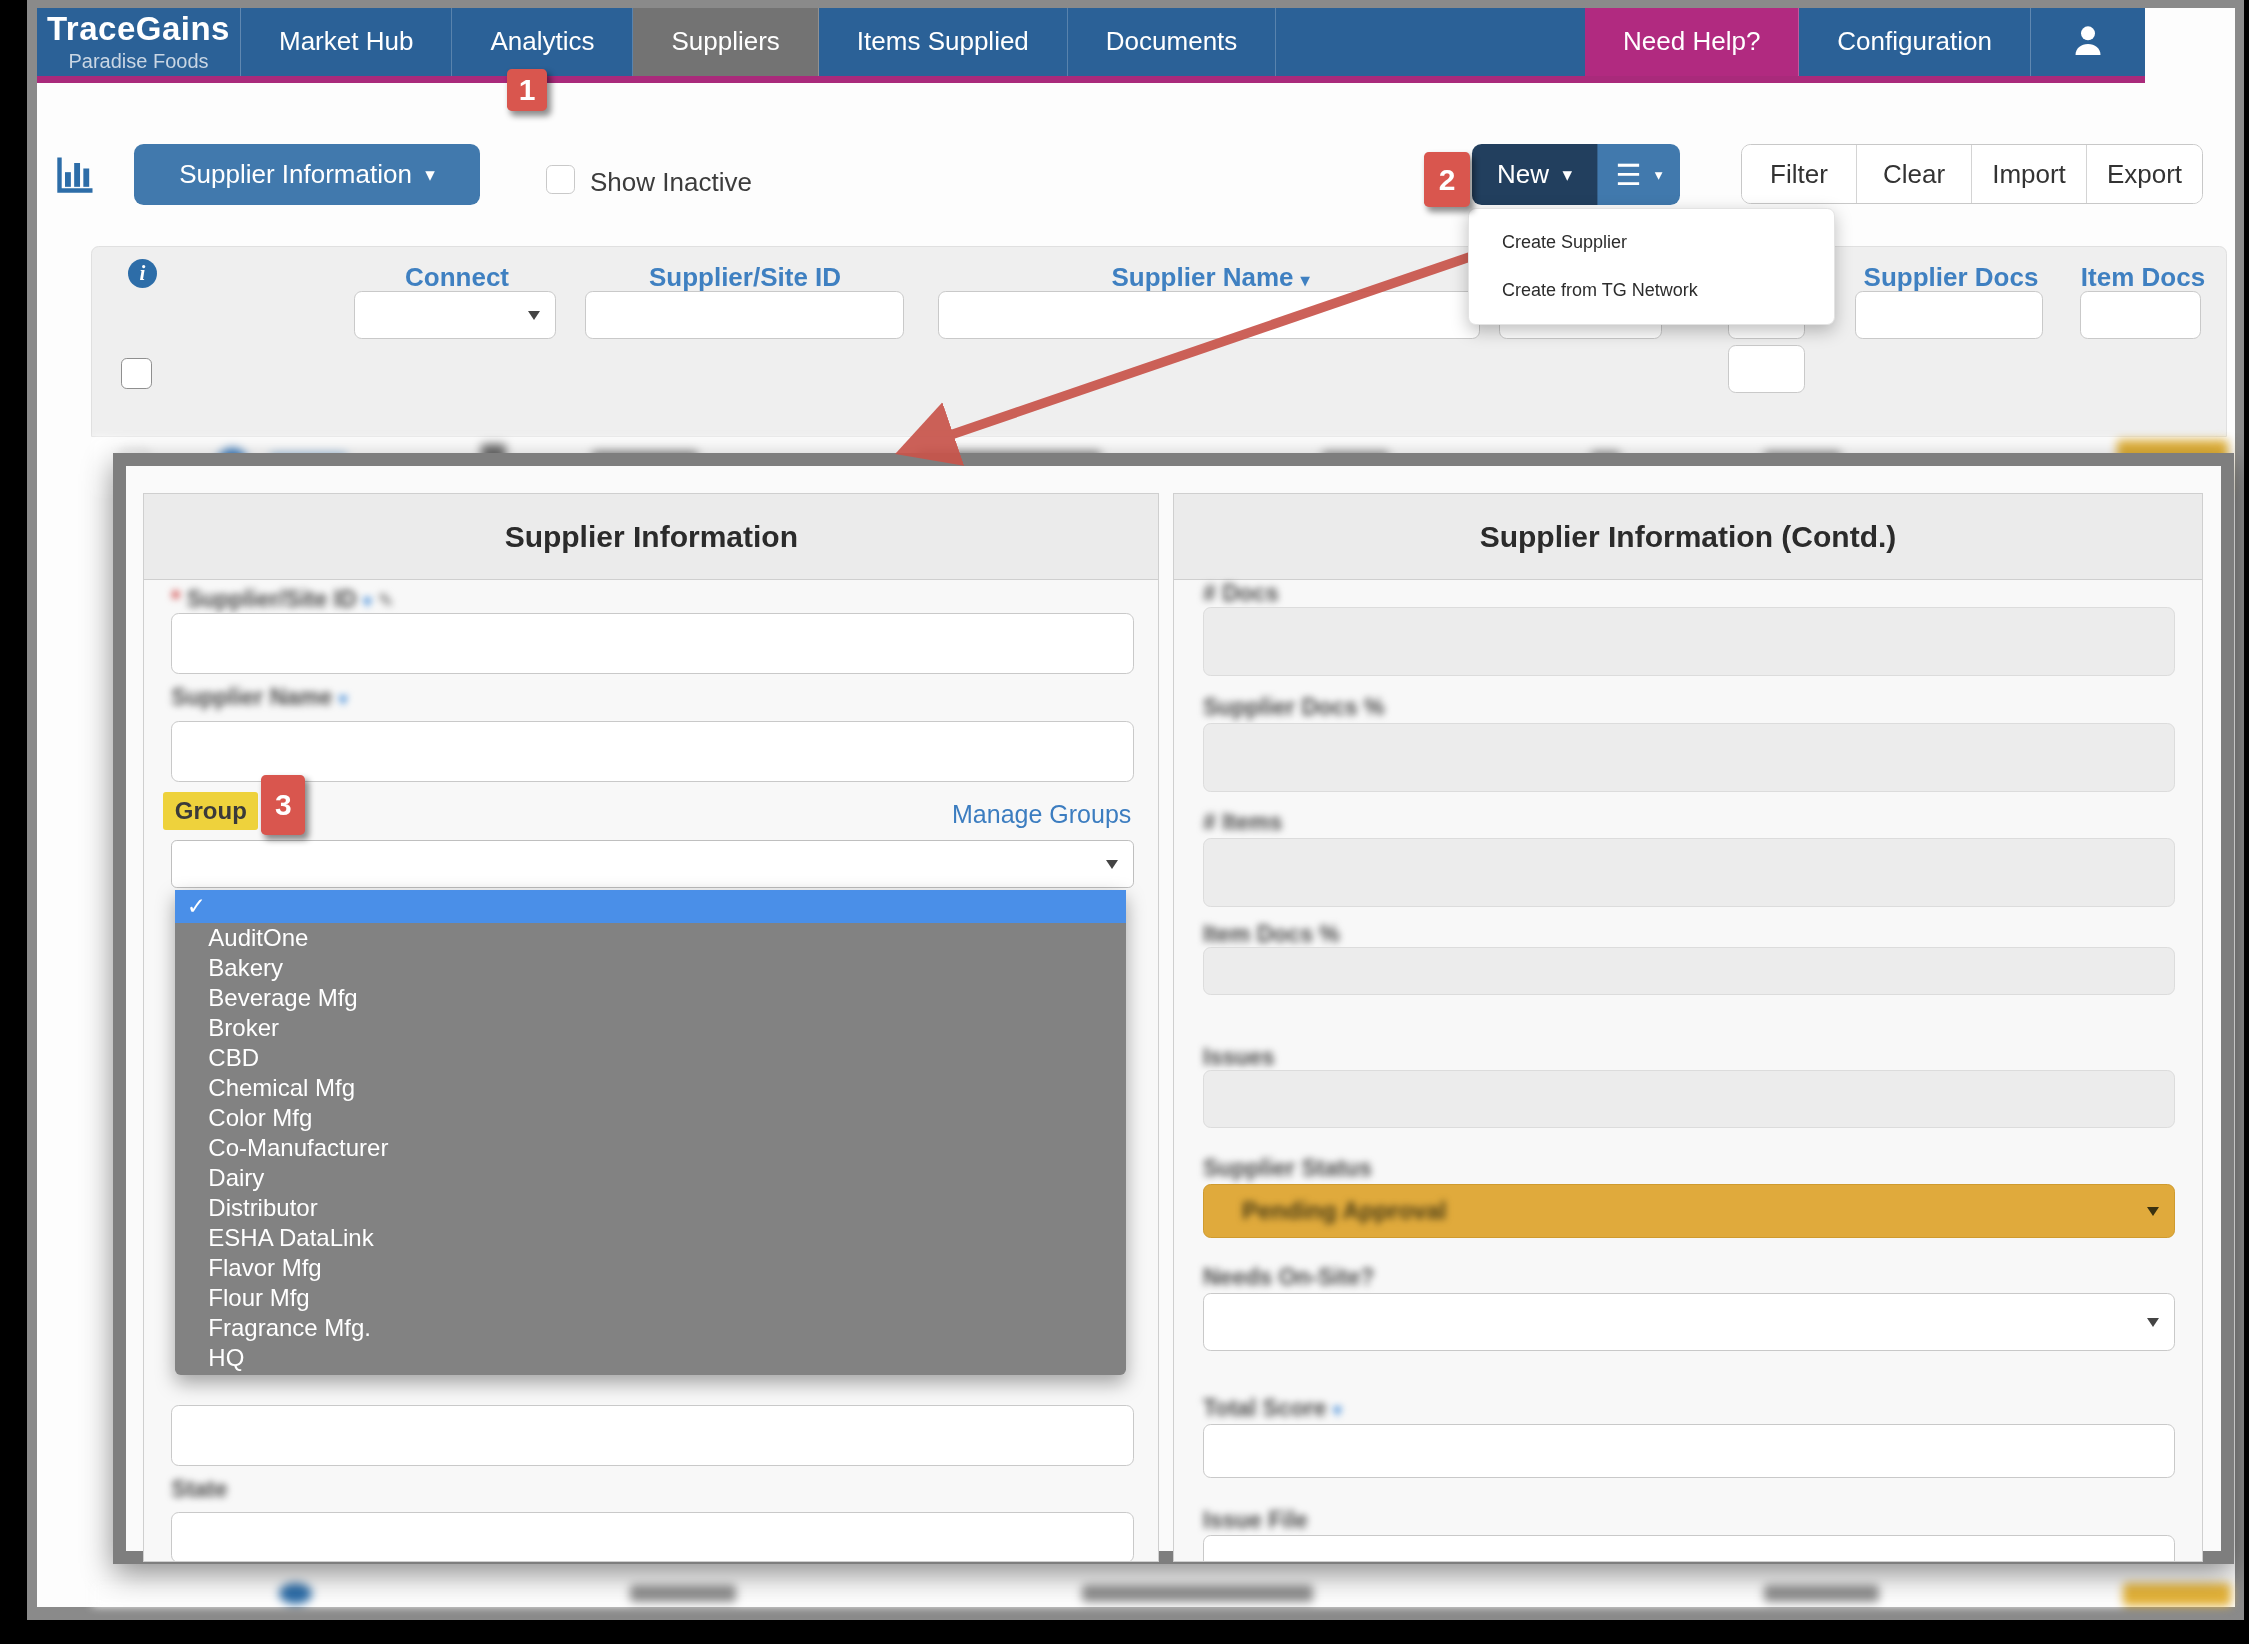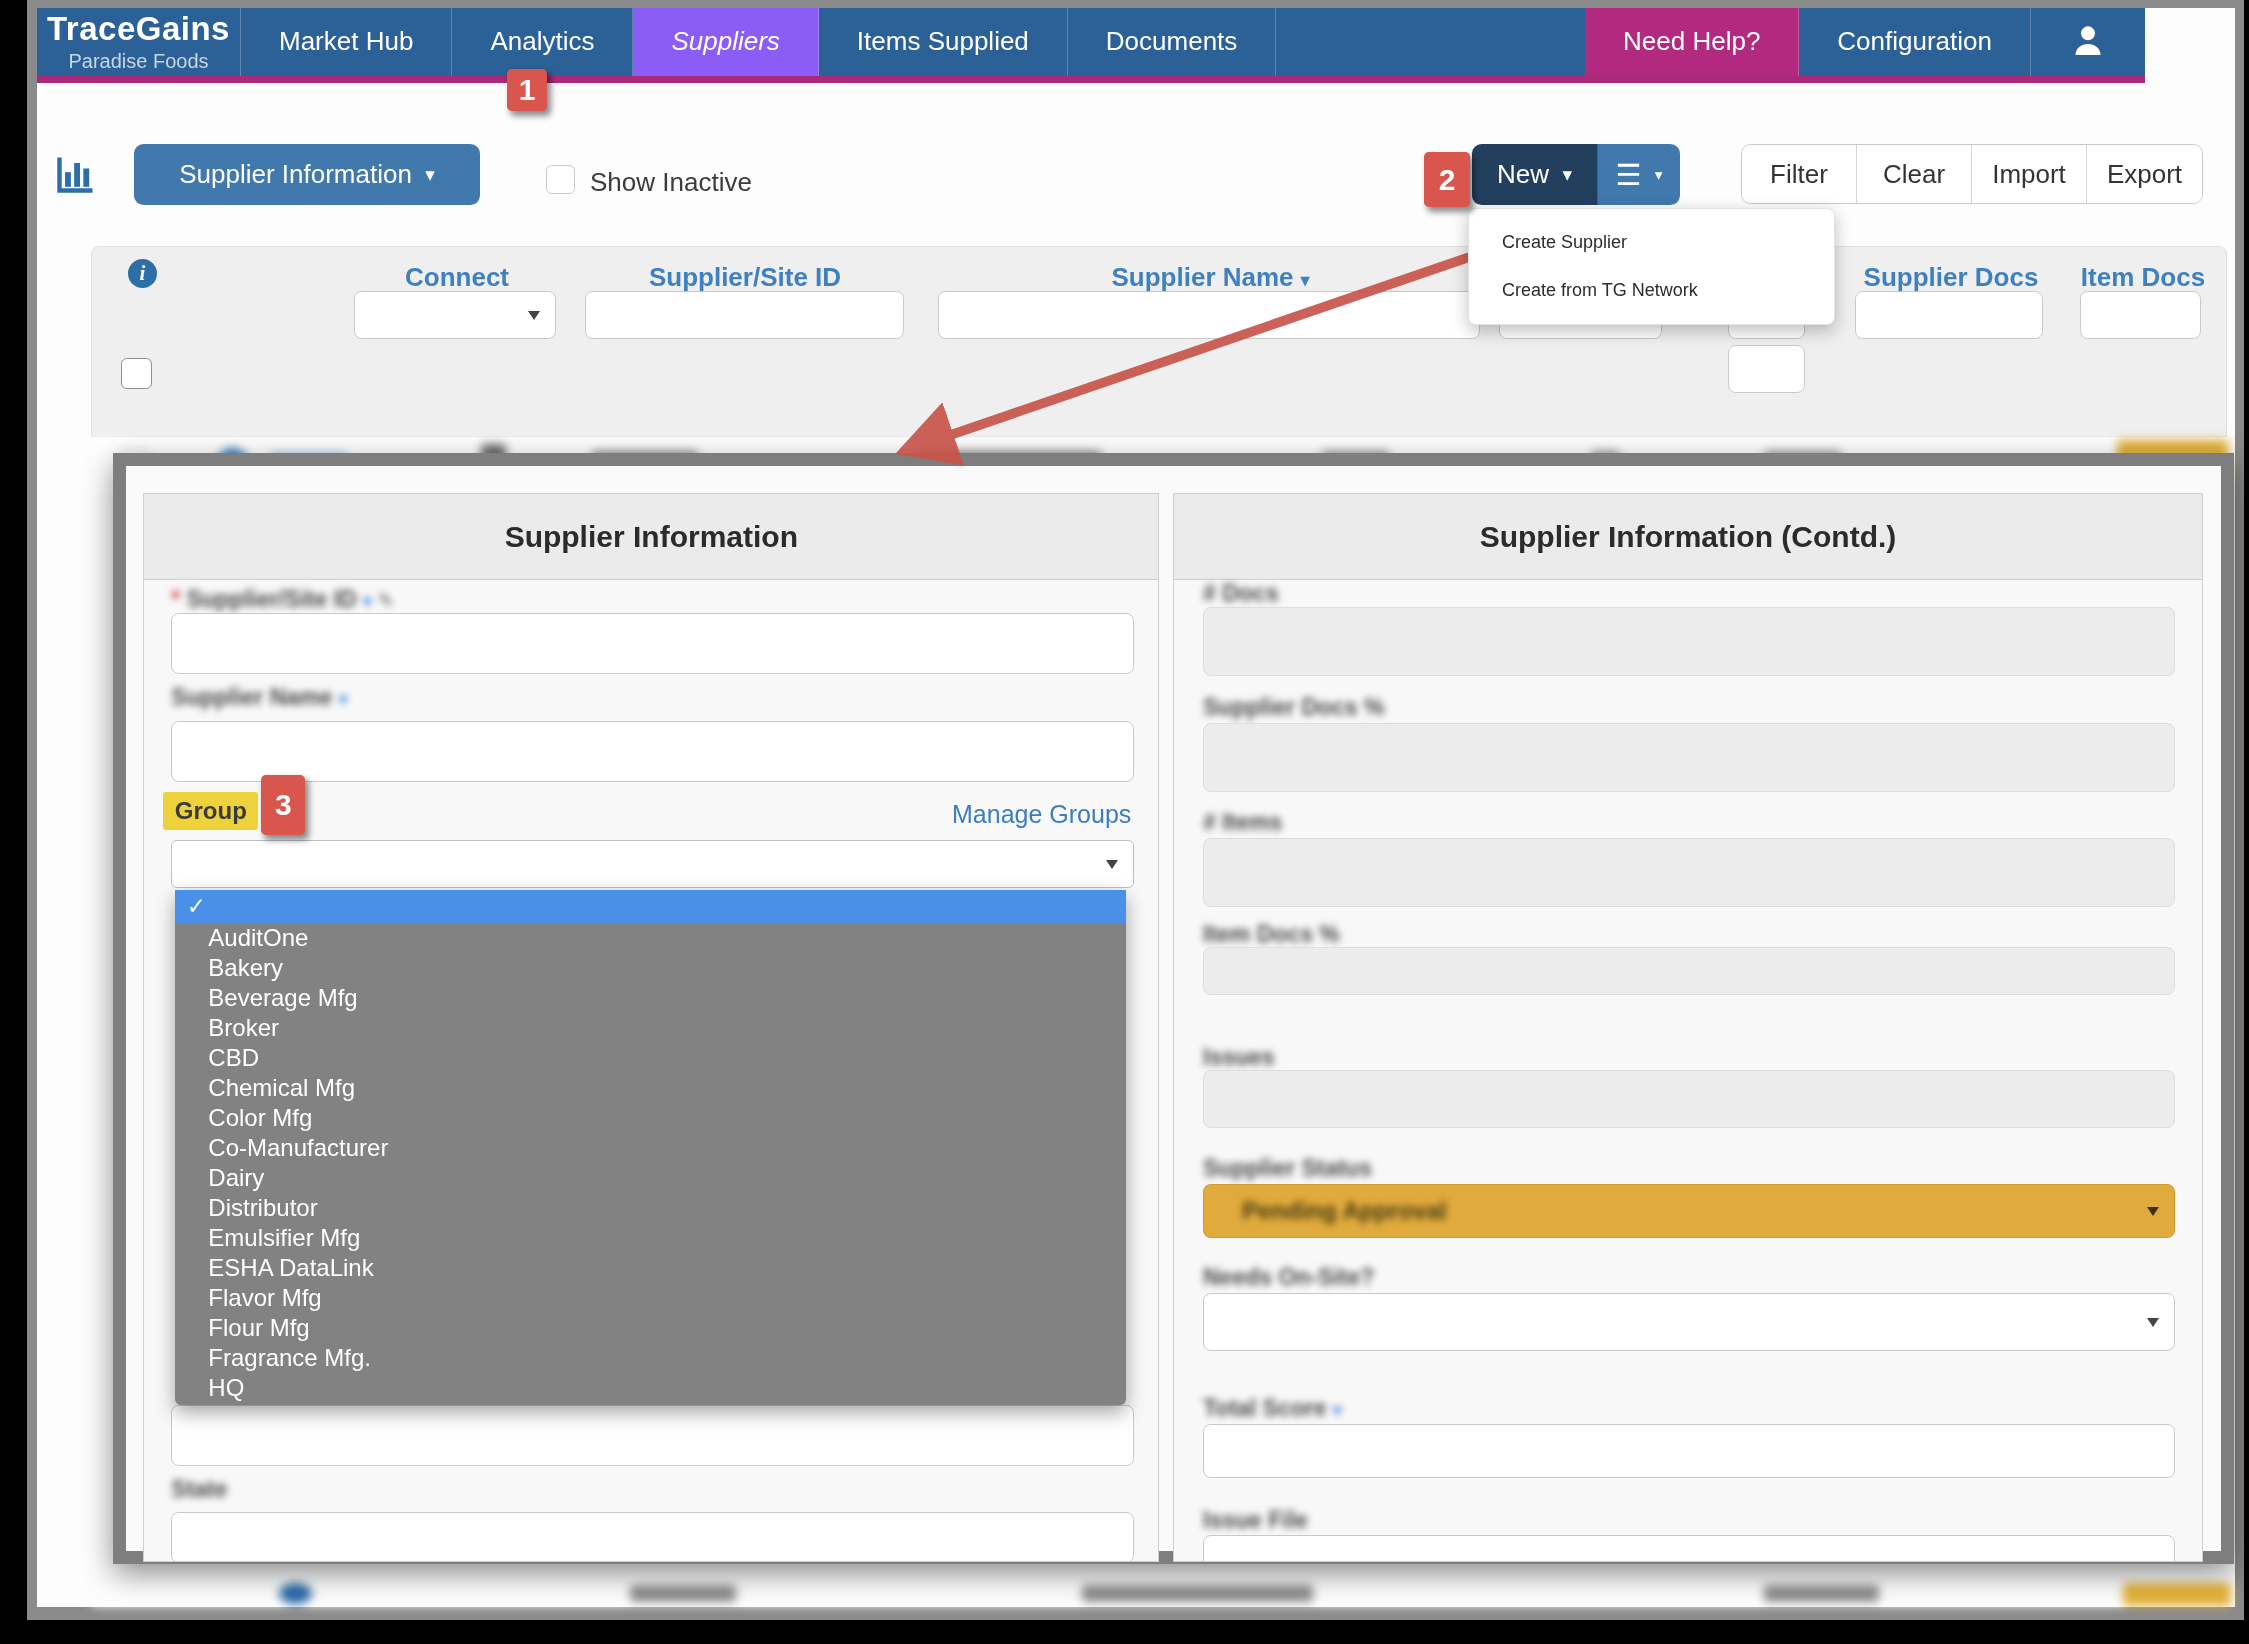--- a/index.html
+++ b/index.html
@@ -8,21 +8,21 @@
   .abs{position:absolute;}
   
   .frame{left:27px;top:0;width:2217px;height:1620px;background:#8a8a8a;}
   .appbg{left:37px;top:7.7px;width:2198px;height:1599px;background:#fdfdfd;}
   
   .nav{left:37px;top:7.7px;width:2108px;height:75px;background:#2b6197;border-bottom:7.7px solid #a92a7b;display:flex;align-items:stretch;color:#fff;}
   .brand{width:204px;display:flex;flex-direction:column;align-items:center;justify-content:center;border-right:1px solid rgba(255,255,255,.25);}
   .brand-title{font-size:33px;font-weight:bold;letter-spacing:0.5px;}
   .brand-sub{font-size:20px;color:#c9d6e4;margin-top:1.9px;}
   .nav-item{display:flex;align-items:center;justify-content:center;font-size:26px;padding:0 38px;border-right:1px solid rgba(255,255,255,.22);cursor:pointer;}
-  .nav-item.active{background:#8b5cf6;font-style:italic;}
+  .nav-item.active{background:#737373;}
   .nav-spacer{flex:1;}
   .nav-help{background:#b12a80;}
   .nav-user{width:115px;border-left:1px solid rgba(255,255,255,.25);display:flex;align-items:center;justify-content:center;}
   
   .btn-primary{background:#4179ad;color:#fff;border:none;border-radius:9.6px;font-size:26px;display:flex;align-items:center;justify-content:center;gap:13.4px;cursor:pointer;}
   .caret{font-size:19px;line-height:1;}
   .chk{background:#fff;border:1.9px solid #c9c9c9;border-radius:5.8px;}
   .lbl{font-size:26px;color:#3c3c3c;}
   .btn-new{background:#223f5e;border-radius:9.6px 0 0 9.6px;}
   .btn-burger{background:#4179ad;border-radius:0 9.6px 9.6px 0;border-left:1px solid #35618c;}
@@ -190,21 +190,20 @@
         <div class="opt">AuditOne</div>
         <div class="opt">Bakery</div>
         <div class="opt">Beverage Mfg</div>
         <div class="opt">Broker</div>
         <div class="opt">CBD</div>
         <div class="opt">Chemical Mfg</div>
         <div class="opt">Color Mfg</div>
         <div class="opt">Co-Manufacturer</div>
         <div class="opt">Dairy</div>
         <div class="opt">Distributor</div>
-        <div class="opt">Emulsifier Mfg</div>
         <div class="opt">ESHA DataLink</div>
         <div class="opt">Flavor Mfg</div>
         <div class="opt">Flour Mfg</div>
         <div class="opt">Fragrance Mfg.</div>
         <div class="opt">HQ</div>
       </div>
       <div class="finput" style="left:27px;top:911px;width:963px;height:61px;"></div>
       <div class="flabel blur4" style="left:27px;top:982px;">State</div>
       <div class="finput" style="left:27px;top:1018px;width:963px;height:51px;"></div>
     </div>

